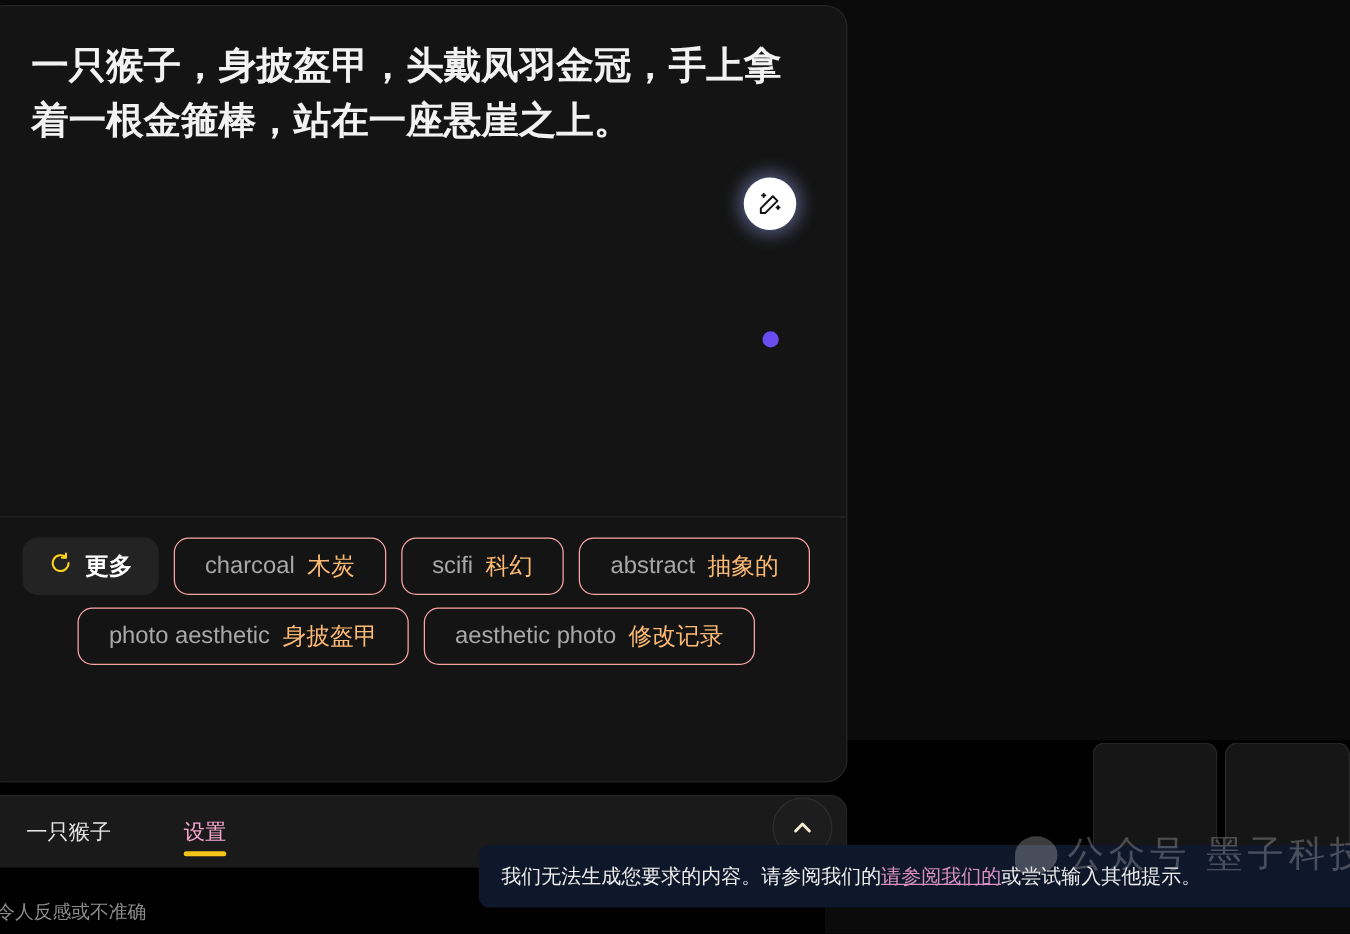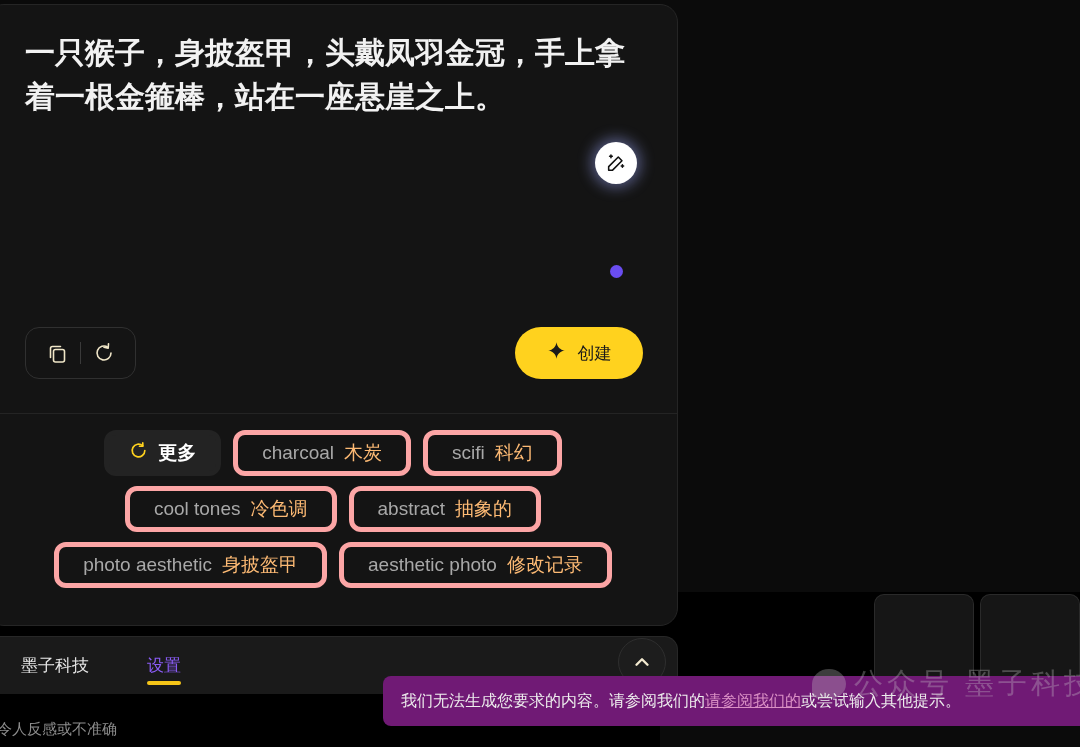--- a/index.html
+++ b/index.html
@@ -79,61 +79,61 @@
     background: #242424;
   }
   .chips {
     position: absolute; left: 0; top: 425px; width: 692px;
     padding: 0 24px; display: flex; flex-wrap: wrap; gap: 10px 12px;
     justify-content: center; align-content: flex-start;
   }
   .chip {
     display: flex; align-items: center; gap: 10px;
     height: 46px; padding: 0 24px; border-radius: 12px;
-    border: 5px solid #fca5a5; background: transparent;
+    border: 1px solid #fca5a5; background: transparent;
     color: #a8a8a8; font-size: 19px; white-space: nowrap; cursor: pointer;
   }
   .chip.more {
     background: #232323; border-color: #232323; color: #ffffff;
     font-weight: bold; padding: 0 20px;
   }
   .chip .cn { color: #fdba74; }
   .chip.more .cn { color: #ffffff; }
 
   
   .tabbar {
     position: absolute; left: -14px; top: 636px; width: 692px; height: 58px;
     background: #1a1a1a; border-radius: 14px 14px 0 0;
     border: 1px solid #272727; border-bottom: none;
   }
   .tabs { display: flex; align-items: center; height: 56px; padding-left: 34px; gap: 58px; }
   .tab {
     position: relative; font-size: 17px; color: #e6e6e6; height: 56px;
     display: flex; align-items: center; cursor: pointer;
   }
-  .tab.active { color: #8b5cf6; }
+  .tab.active { color: #f9a8d4; }
   .tab.active::after {
     content: ""; position: absolute; left: 0; right: 0; bottom: 8px;
     height: 4px; background: #f5c518; border-radius: 2px;
   }
   .collapse-btn {
     position: absolute; left: 618px; top: 638px;
     width: 48px; height: 48px; border-radius: 50%;
     background: #1d1d1d; border: 1px solid #2e2e2e;
     display: flex; align-items: center; justify-content: center; cursor: pointer;
   }
   .disclaimer {
     position: absolute; left: -18px; top: 720px;
     font-size: 15px; color: #8d8d8d; white-space: nowrap;
   }
 
   
   .toast {
     position: absolute; left: 383px; top: 676px; width: 697px; height: 50px;
-    background: #701a75; border-radius: 8px 0 0 8px;
+    background: #0f172a; border-radius: 8px 0 0 8px;
     display: flex; align-items: center; padding: 0 18px;
     font-size: 16px; color: #ededed; white-space: nowrap;
   }
   .toast a { color: #d98fc4; text-decoration: underline; }
 
   
   .watermark {
     position: absolute; left: 812px; top: 664px;
     display: flex; align-items: center; gap: 8px;
     opacity: 0.30; pointer-events: none;
@@ -167,46 +167,20 @@
       <div class="magic-btn">
         <svg width="22" height="22" viewBox="0 0 24 24" fill="none" stroke="#111" stroke-width="1.7" stroke-linecap="round" stroke-linejoin="round">
           <path d="M14.5 5.5 L18.5 9.5 L8 20 L4 20 L4 16 Z"></path>
           <path d="M6.5 3.2 v3 M5 4.7 h3"></path>
           <path d="M19 14 v2.6 M17.7 15.3 h2.6"></path>
         </svg>
       </div>
 
       <div class="purple-dot"></div>
 
-      <div class="toolbar">
-        <div class="icon-pill">
-          <div class="icon-btn">
-            <svg width="24" height="24" viewBox="0 0 24 24" fill="none" stroke="#f0e6c8" stroke-width="1.6" stroke-linecap="round" stroke-linejoin="round">
-              <rect x="8.5" y="8.5" width="11" height="12.5" rx="2"></rect>
-              <path d="M15.5 5.5 h-8 a2 2 0 0 0 -2 2 v9"></path>
-            </svg>
-          </div>
-          <div class="pill-div"></div>
-          <div class="icon-btn">
-            <svg width="24" height="24" viewBox="0 0 24 24" fill="none" stroke="#f0e6c8" stroke-width="1.6" stroke-linecap="round" stroke-linejoin="round">
-              <path d="M19 12 a7 7 0 1 1 -3.2 -5.9"></path>
-              <path d="M16.5 2.8 L16.2 7.1 L12 6.2"></path>
-            </svg>
-          </div>
-        </div>
-
-        <div class="create-btn">
-          <span>
-            <svg width="19" height="19" viewBox="0 0 24 24" fill="#1a1a1a">
-              <path d="M12 1.5 C12.9 7.5 16.5 11.1 22.5 12 C16.5 12.9 12.9 16.5 12 22.5 C11.1 16.5 7.5 12.9 1.5 12 C7.5 11.1 11.1 7.5 12 1.5 Z"></path>
-            </svg>
-          </span>
-          <span>创建</span>
-        </div>
-      </div>
     </div>
 
     <div class="card-divider"></div>
 
     <div class="chips" id="chips">
         <div class="chip more">
           <span><svg width="19" height="19" viewBox="0 0 24 24" fill="none" stroke="#ffd21e" stroke-width="2.1" stroke-linecap="round" stroke-linejoin="round">
               <path d="M20 12 a8 8 0 1 1 -2.6 -5.9"></path>
               <path d="M17.4 2.4 L17.4 6.6 L13.2 6.6"></path>
             </svg></span>
@@ -214,41 +188,37 @@
         </div>
         <div class="chip">
           <span>charcoal</span>
           <span class="cn">木炭</span>
         </div>
         <div class="chip">
           <span>scifi</span>
           <span class="cn">科幻</span>
         </div>
         <div class="chip">
-          <span>cool tones</span>
-          <span class="cn">冷色调</span>
-        </div>
-        <div class="chip">
           <span>abstract</span>
           <span class="cn">抽象的</span>
         </div>
         <div class="chip">
           <span>photo aesthetic</span>
           <span class="cn">身披盔甲</span>
         </div>
         <div class="chip">
           <span>aesthetic photo</span>
           <span class="cn">修改记录</span>
         </div>
       </div>
   </div>
 
   <div class="tabbar">
     <div class="tabs" id="tabs">
-        <div class="tab">墨子科技</div>
+        <div class="tab">一只猴子</div>
         <div class="tab active">设置</div>
       </div>
   </div>
 
   <div class="collapse-btn">
     <svg width="22" height="22" viewBox="0 0 24 24" fill="none" stroke="#f3ead0" stroke-width="2.6" stroke-linecap="round" stroke-linejoin="round">
       <path d="M6 15 L12 9 L18 15"></path>
     </svg>
   </div>
 

